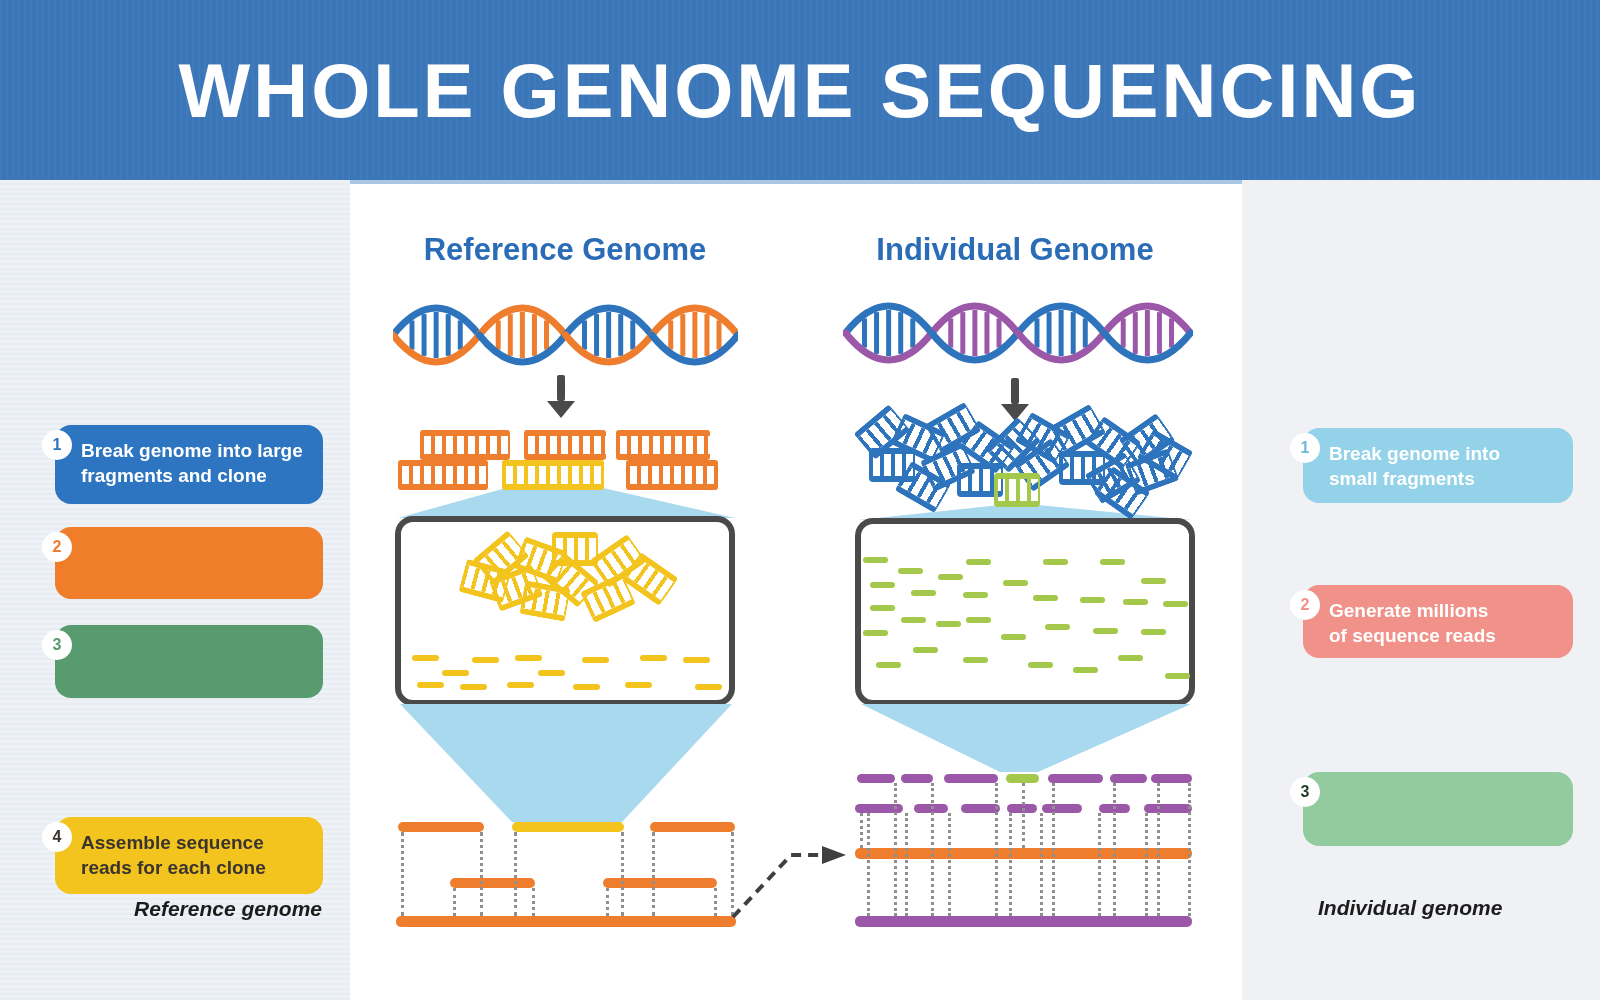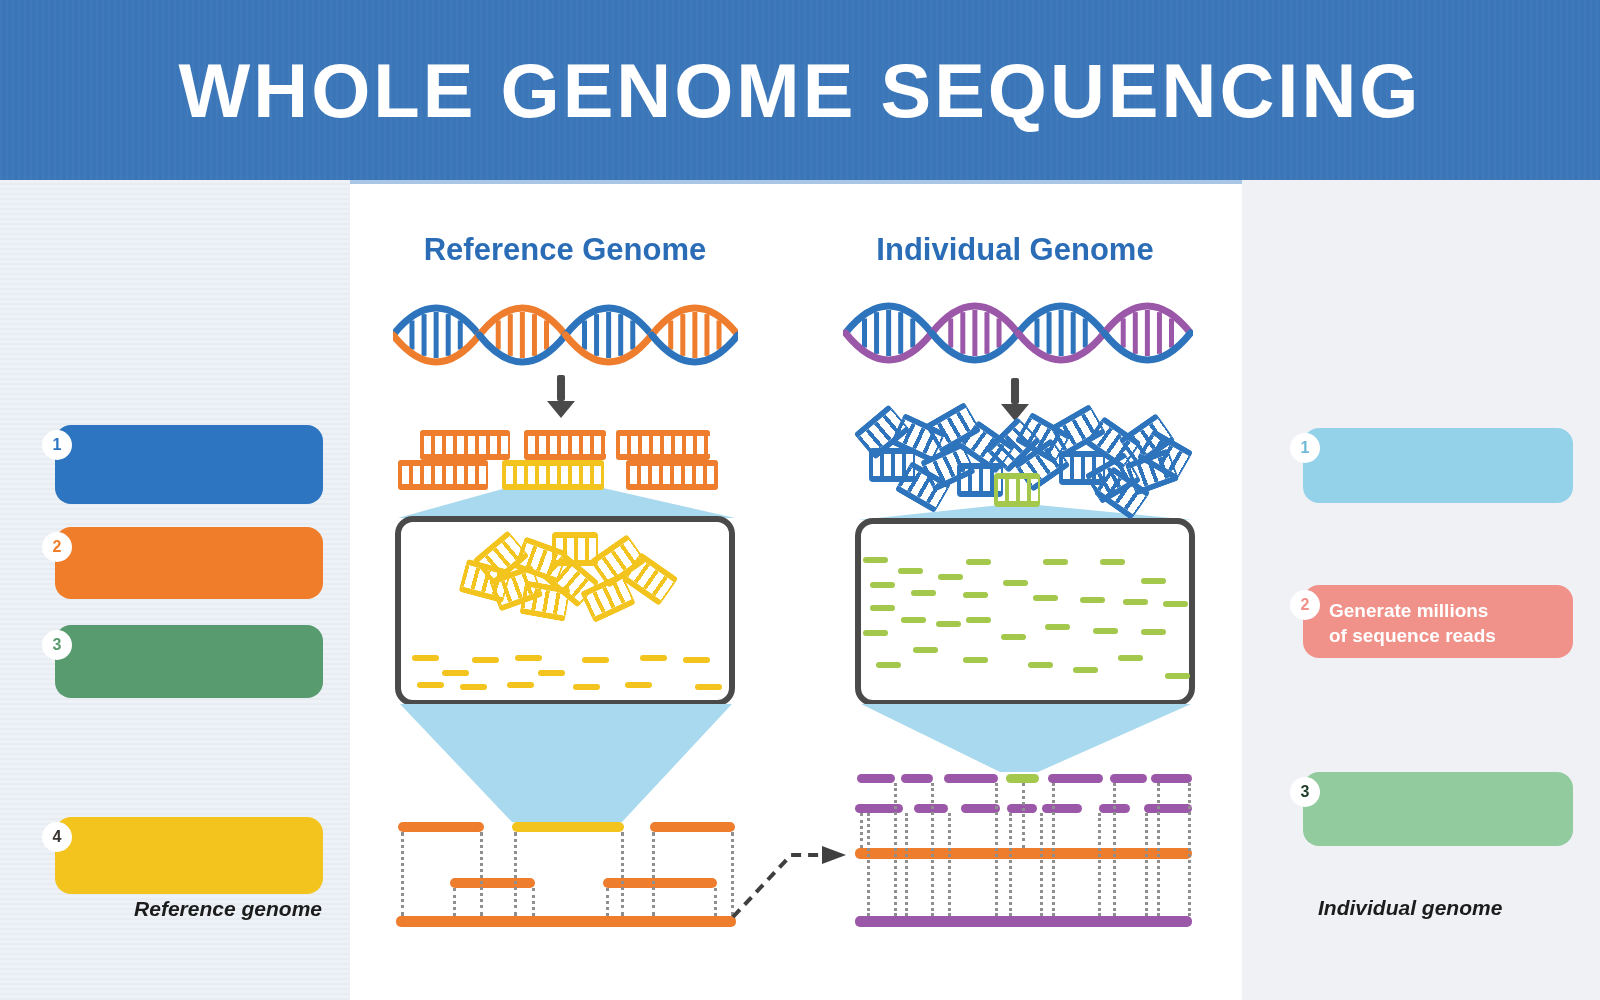--- a/index.html
+++ b/index.html
@@ -76,42 +76,45 @@
   <div class="side-panel left"></div>
   <div class="side-panel right"></div>
 
   <h2 class="colhead" style="left:390px;top:232px;margin:0;">Reference Genome</h2>
   <h2 class="colhead" style="left:840px;top:232px;margin:0;">Individual Genome</h2>
 
   <div class="step s-blue" style="left:55px;top:425px;width:268px;height:79px;">
     <span class="badge">
         <span>1</span>
       </span>
+    <p>Break genome into large fragments and clone</p>
   </div>
   <div class="step s-orange" style="left:55px;top:527px;width:268px;height:72px;">
     <span class="badge">
         <span>2</span>
       </span>
   </div>
   <div class="step s-green" style="left:55px;top:625px;width:268px;height:73px;">
     <span class="badge">
         <span>3</span>
       </span>
   </div>
   <div class="step s-yellow" style="left:55px;top:817px;width:268px;height:77px;padding-right:40px;">
     <span class="badge">
         <span>4</span>
       </span>
+    <p>Assemble sequence reads for each clone</p>
   </div>
   <div class="caption right-align" style="left:90px;top:897px;width:232px;">Reference genome</div>
 
   <div class="step s-lblue" style="left:1303px;top:428px;width:270px;height:75px;padding-right:70px;">
     <span class="badge">
         <span>1</span>
       </span>
+    <p>Break genome into small fragments</p>
   </div>
   <div class="step s-salmon" style="left:1303px;top:585px;width:270px;height:73px;padding-right:70px;">
     <span class="badge">
         <span>2</span>
       </span>
     <p>Generate millions of sequence reads</p>
   </div>
   <div class="step s-lgreen" style="left:1303px;top:772px;width:270px;height:74px;padding-right:23px;">
     <span class="badge">
         <span>3</span>

